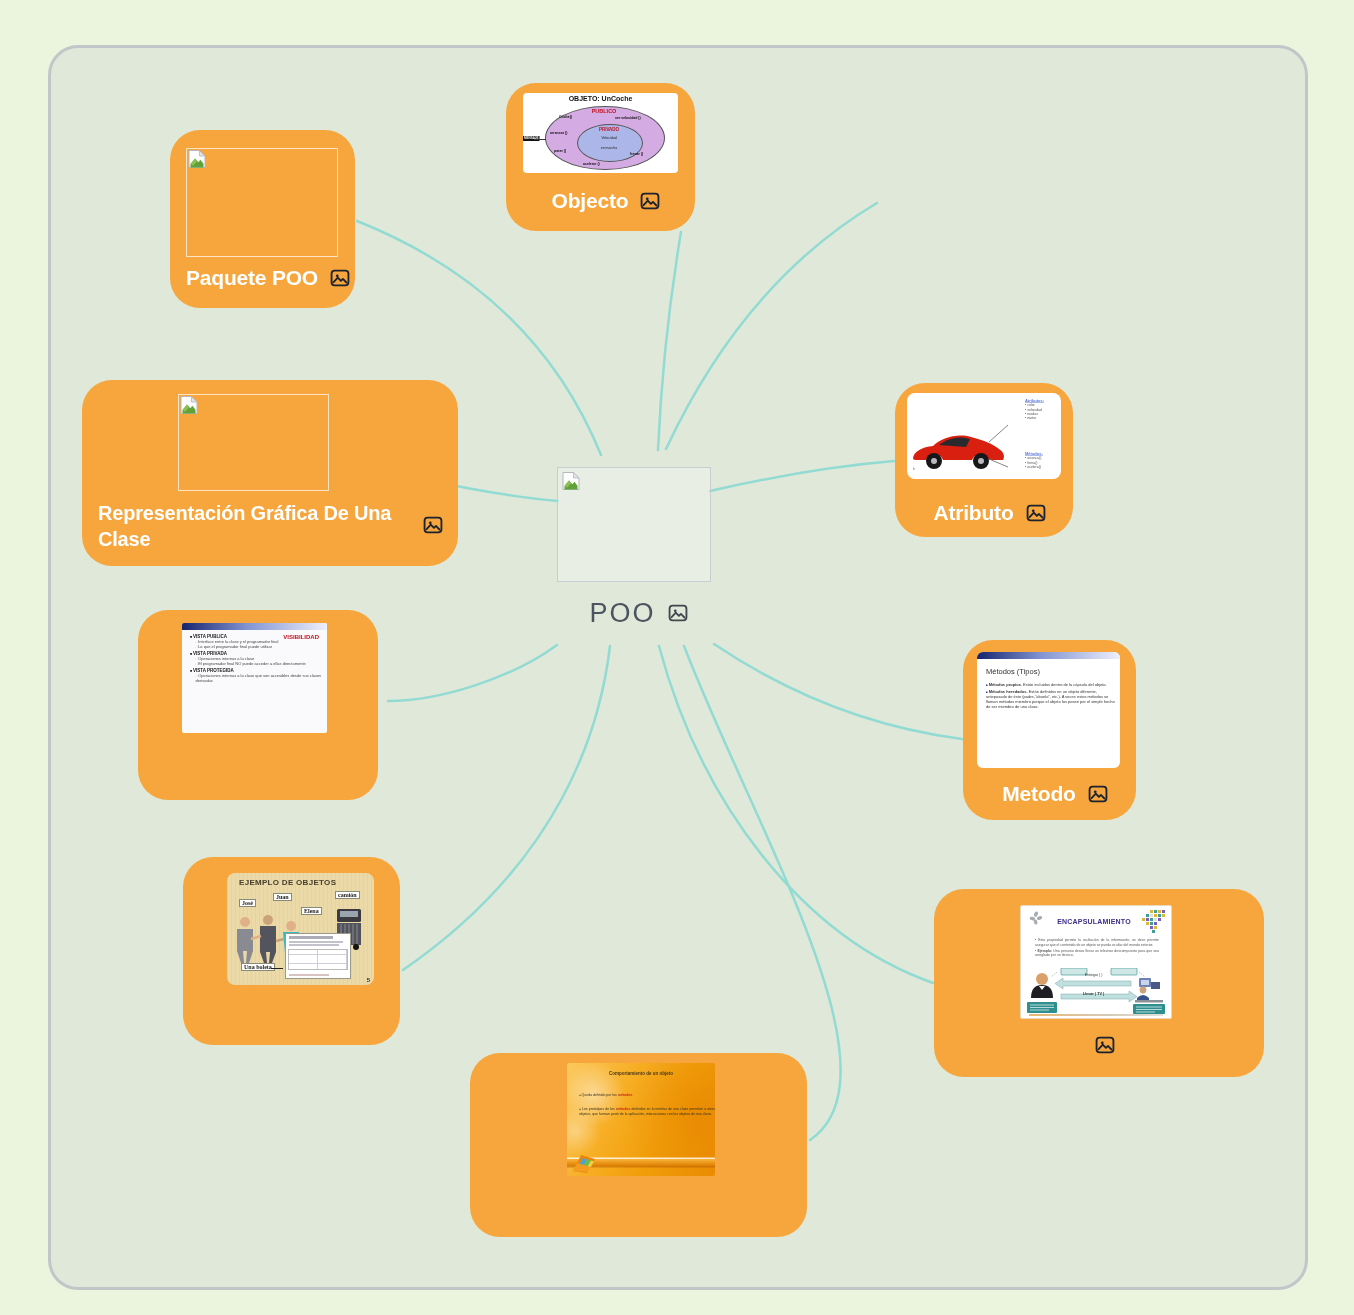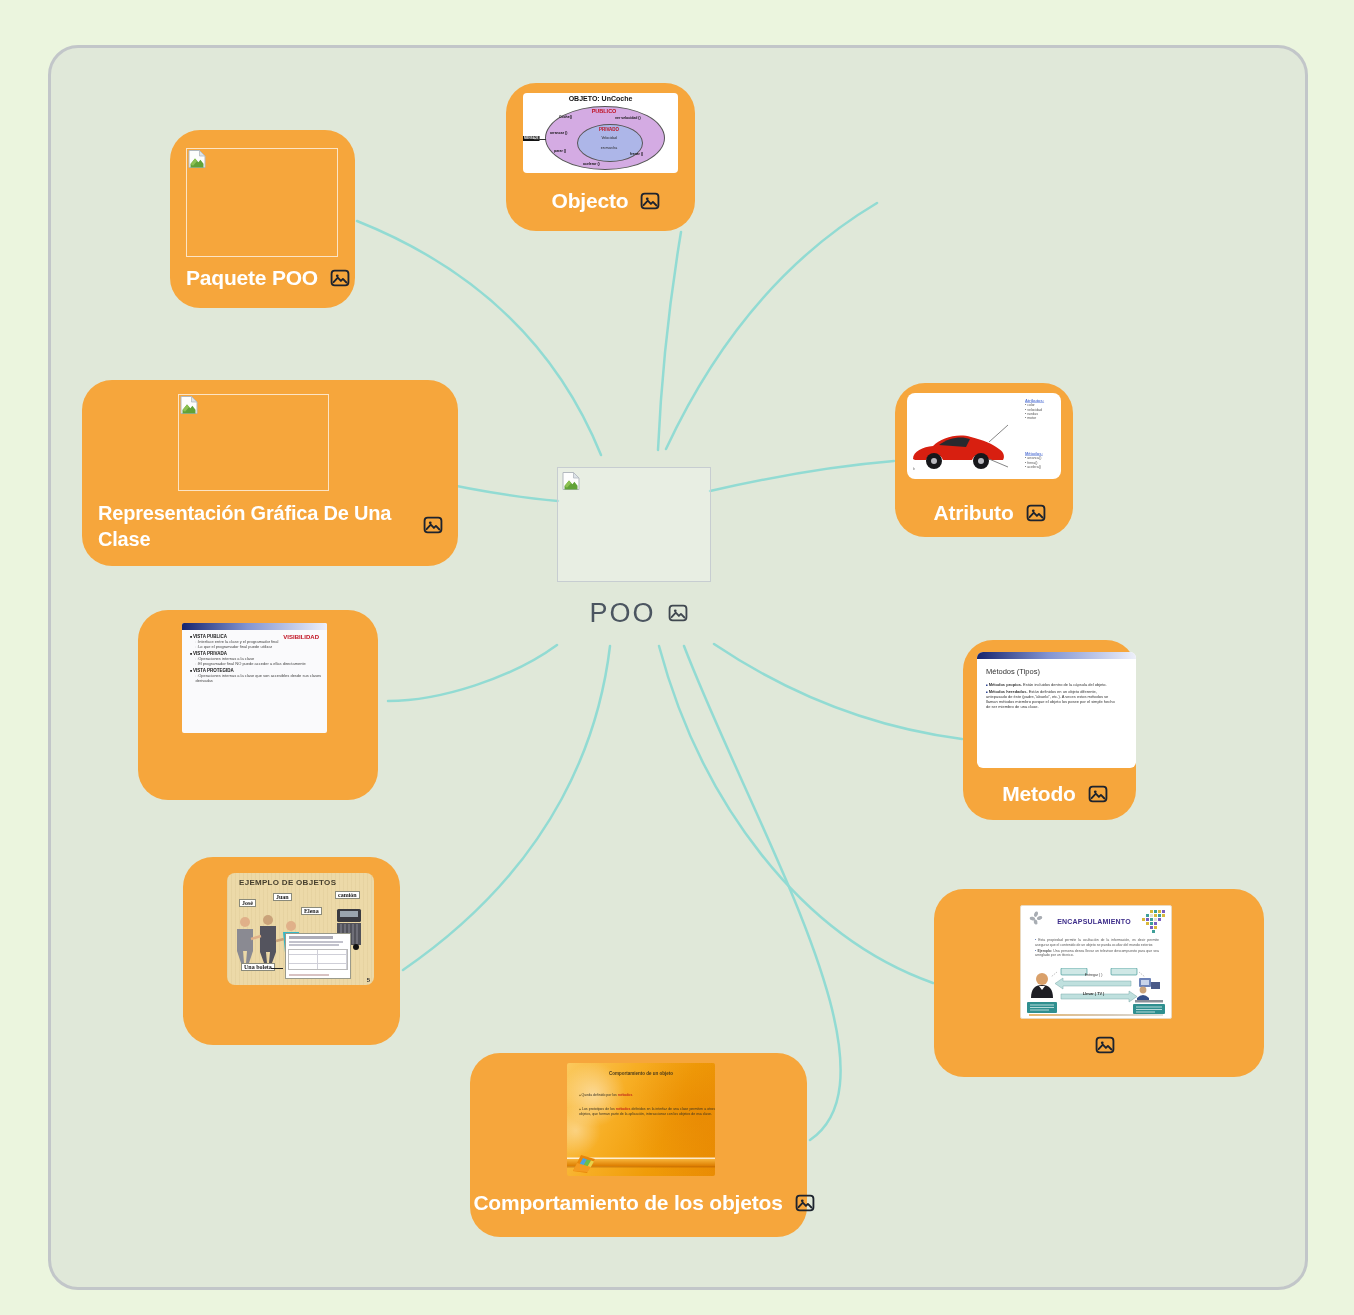--- a/index.html
+++ b/index.html
@@ -204,21 +204,21 @@
         <div class="vh">VISTA PRIVADA</div>
         <div class="vs">Operaciones internas a la clase</div>
         <div class="vs">El programador final NO puede acceder a ellas directamente</div>
         <div class="vh">VISTA PROTEGIDA</div>
         <div class="vs">Operaciones internas a la clase que son accesibles desde sus clases derivadas</div>
       </div>
     </div>
   </div>
 
   <div class="node" style="left:963px;top:640px;width:173px;height:180px;">
-    <div class="thumb thumb-white" style="left:14px;top:12px;width:143px;height:116px;border-radius:6px;padding-left:16px;">
+    <div class="thumb thumb-white" style="left:14px;top:12px;width:143px;height:116px;border-radius:6px;">
       <div class="gradbar"></div>
       <div style="position:absolute;left:9px;top:15px;font-size:7.5px;color:#333;">Métodos (Tipos)</div>
       <div class="half" style="left:9px;top:30px;width:258px;">
         <div class="mb"><span class="lead">Métodos propios.</span><span> Están incluidos dentro de la cápsula del objeto.</span></div>
         <div class="mb"><span class="lead">Métodos heredados.</span><span> Están definidos en un objeto diferente, antepasado de éste (padre,"abuelo", etc.). A veces estos métodos se llaman métodos miembro porque el objeto los posee por el simple hecho de ser miembro de una clase.</span></div>
       </div>
     </div>
     <div class="label-row" style="top:134px;height:40px;">
       <span class="label">Metodo</span>
       <span class="img-icon">
@@ -371,23 +371,15 @@
       </div>
       <div style="position:absolute;left:0;right:0;bottom:10px;height:7px;background:linear-gradient(180deg,#f8b53a,#dd7d00);box-shadow:0 -1.5px 0 rgba(255,255,255,.8), 0 1.5px 0 rgba(180,90,0,.5);"></div>
       <svg viewBox="0 0 28 24" style="position:absolute;left:4px;bottom:1px;width:28px;height:24px;">
         <path d="M2 20 L10 4 L24 8 L16 22 Z" fill="#e8860a"></path>
         <path d="M6 18 L12 7 L16 8.4 L10 19 Z" fill="#4aa3e0"></path>
         <path d="M10 19 L16 8.4 L20 9.6 L14 20 Z" fill="#6abf4a"></path>
         <path d="M14 20 L20 9.6 L23 10.6 L17 21 Z" fill="#e8d24a"></path>
         <path d="M2 20 L6 12 L20 16 L17 21 Z" fill="#f49b20"></path>
       </svg>
     </div>
-    <div class="label-row" style="top:130px;height:40px;">
-      <span class="label">Comportamiento de los objetos</span>
-      <span class="img-icon">
-          <svg viewBox="0 0 24 24">
-            <use href="#icon-image"></use>
-          </svg>
-        </span>
-    </div>
   </div>
 
 </div>
 
 </body></html>

